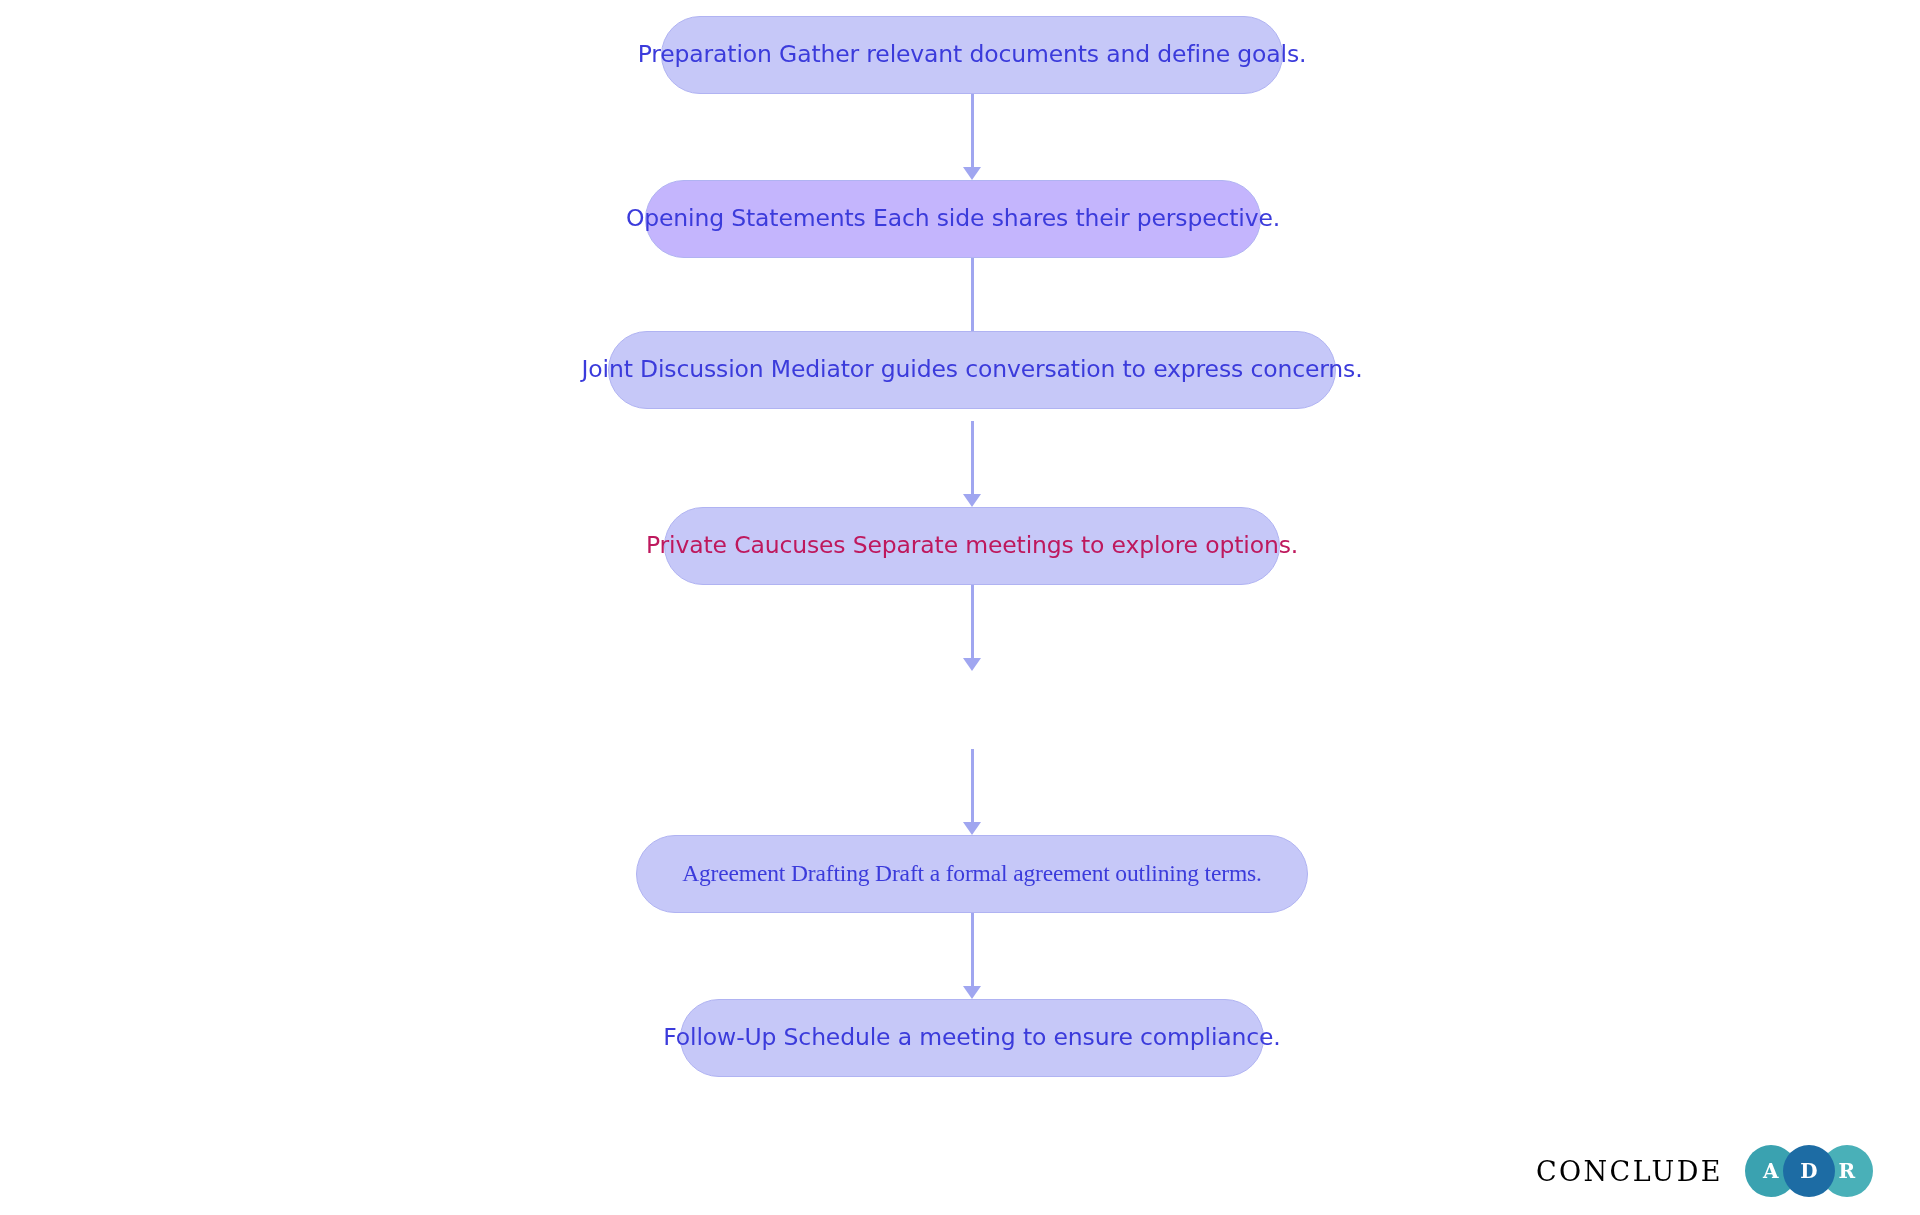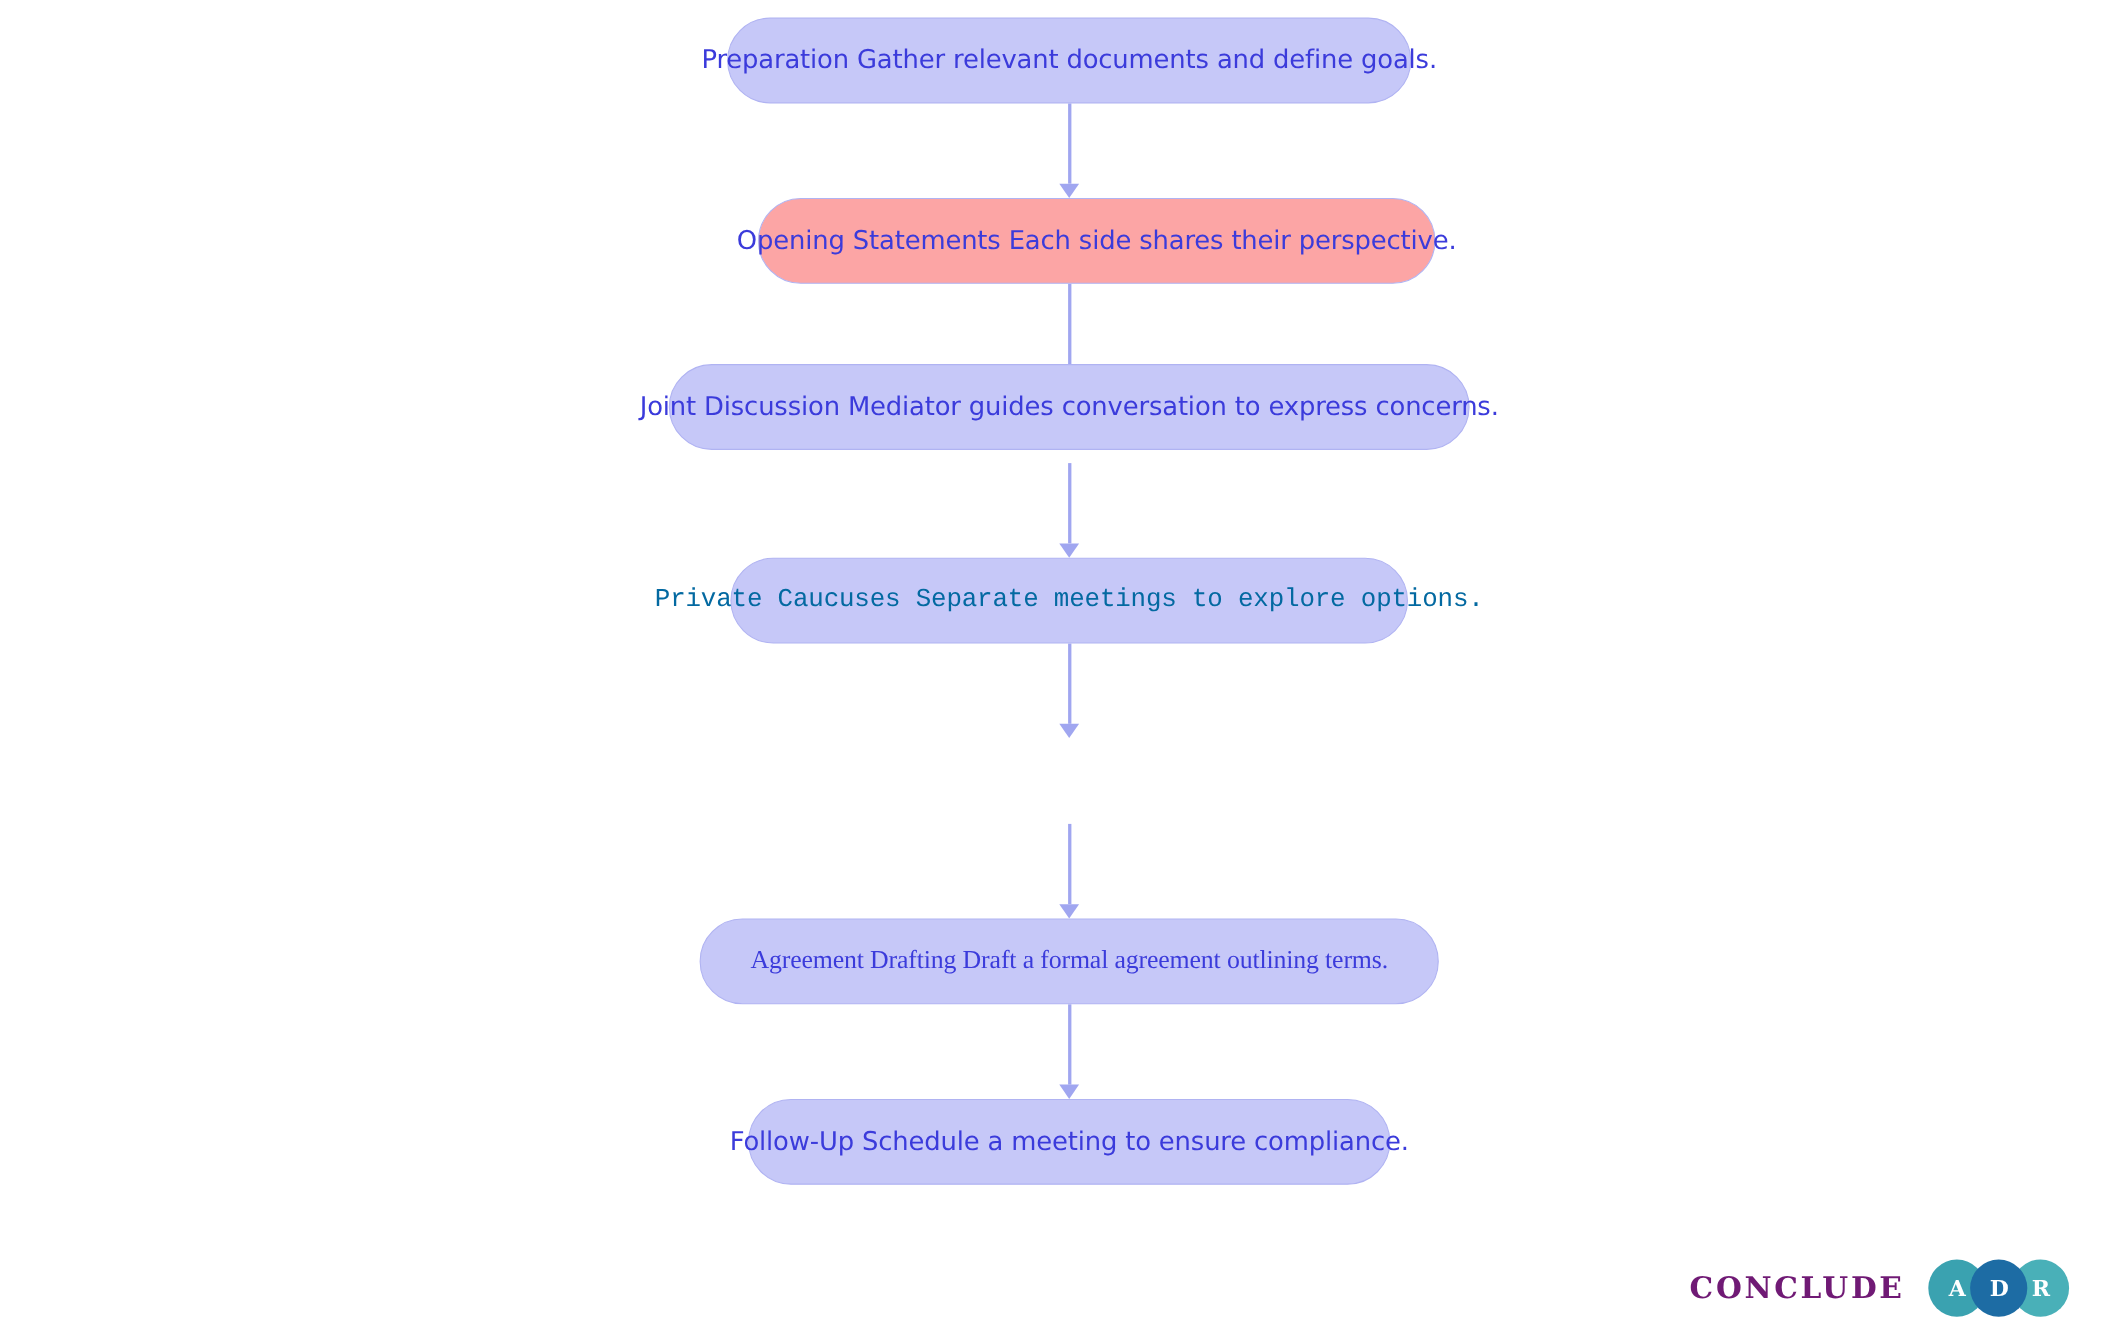--- a/index.html
+++ b/index.html
@@ -74,24 +74,24 @@
   
   #brand {
     position: absolute;
     left: 1536px;
     top: 1143px;
     display: flex;
     align-items: center;
     height: 56px;
   }
   .brand-word {
-    color: #701a75;
+    color: #000000;
     font-family: "DejaVu Serif", serif;
     font-size: 27px;
-    font-weight: 700;
+    font-weight: 400;
     letter-spacing: 2.4px;
     line-height: 1;
     white-space: nowrap;
   }
   .brand-marks {
     position: relative;
     margin-left: 22px;
     width: 126px;
     height: 52px;
   }
@@ -138,28 +138,28 @@
       <div class="shaft" style="height: 73px; background: rgb(160, 166, 240);"></div>
       <div class="head" style="border-top-color: rgb(160, 166, 240);"></div>
     </div>
     <div class="edge" style="left: 972px; top: 913px; height: 86px;">
       <div class="shaft" style="height: 73px; background: rgb(160, 166, 240);"></div>
       <div class="head" style="border-top-color: rgb(160, 166, 240);"></div>
     </div>
     <div class="node" style="left: 972px; top: 16px; width: 622px; height: 78px; background: rgb(198, 200, 248); border-color: rgb(176, 179, 242);">
       <span class="node-label" style="color: rgb(59, 59, 219);">Preparation Gather relevant documents and define goals.</span>
     </div>
-    <div class="node" style="left: 997px; top: 180px; width: 616px; height: 78px; background: #fca5a5; border-color: rgb(176, 179, 242);">
+    <div class="node" style="left: 953px; top: 180px; width: 616px; height: 78px; background: #c4b5fd; border-color: rgb(176, 179, 242);">
       <span class="node-label" style="color: rgb(59, 59, 219);">Opening Statements Each side shares their perspective.</span>
     </div>
     <div class="node" style="left: 972px; top: 331px; width: 728px; height: 78px; background: rgb(198, 200, 248); border-color: rgb(176, 179, 242);">
       <span class="node-label" style="color: rgb(59, 59, 219);">Joint Discussion Mediator guides conversation to express concerns.</span>
     </div>
     <div class="node" style="left: 972px; top: 507px; width: 616px; height: 78px; background: rgb(198, 200, 248); border-color: rgb(176, 179, 242);">
-      <span class="node-label" style="color: #0369a1; font-family: Liberation Mono, monospace;">Private Caucuses Separate meetings to explore options.</span>
+      <span class="node-label" style="color: #be185d;">Private Caucuses Separate meetings to explore options.</span>
     </div>
     <div class="node" style="left: 972px; top: 835px; width: 672px; height: 78px; background: rgb(198, 200, 248); border-color: rgb(176, 179, 242);">
       <span class="node-label" style="color: rgb(59, 59, 219); font-family: Liberation Serif, serif;">Agreement Drafting Draft a formal agreement outlining terms.</span>
     </div>
     <div class="node" style="left: 972px; top: 999px; width: 584px; height: 78px; background: rgb(198, 200, 248); border-color: rgb(176, 179, 242);">
       <span class="node-label" style="color: rgb(59, 59, 219);">Follow-Up Schedule a meeting to ensure compliance.</span>
     </div>
   </div>
 
 <div id="brand">

